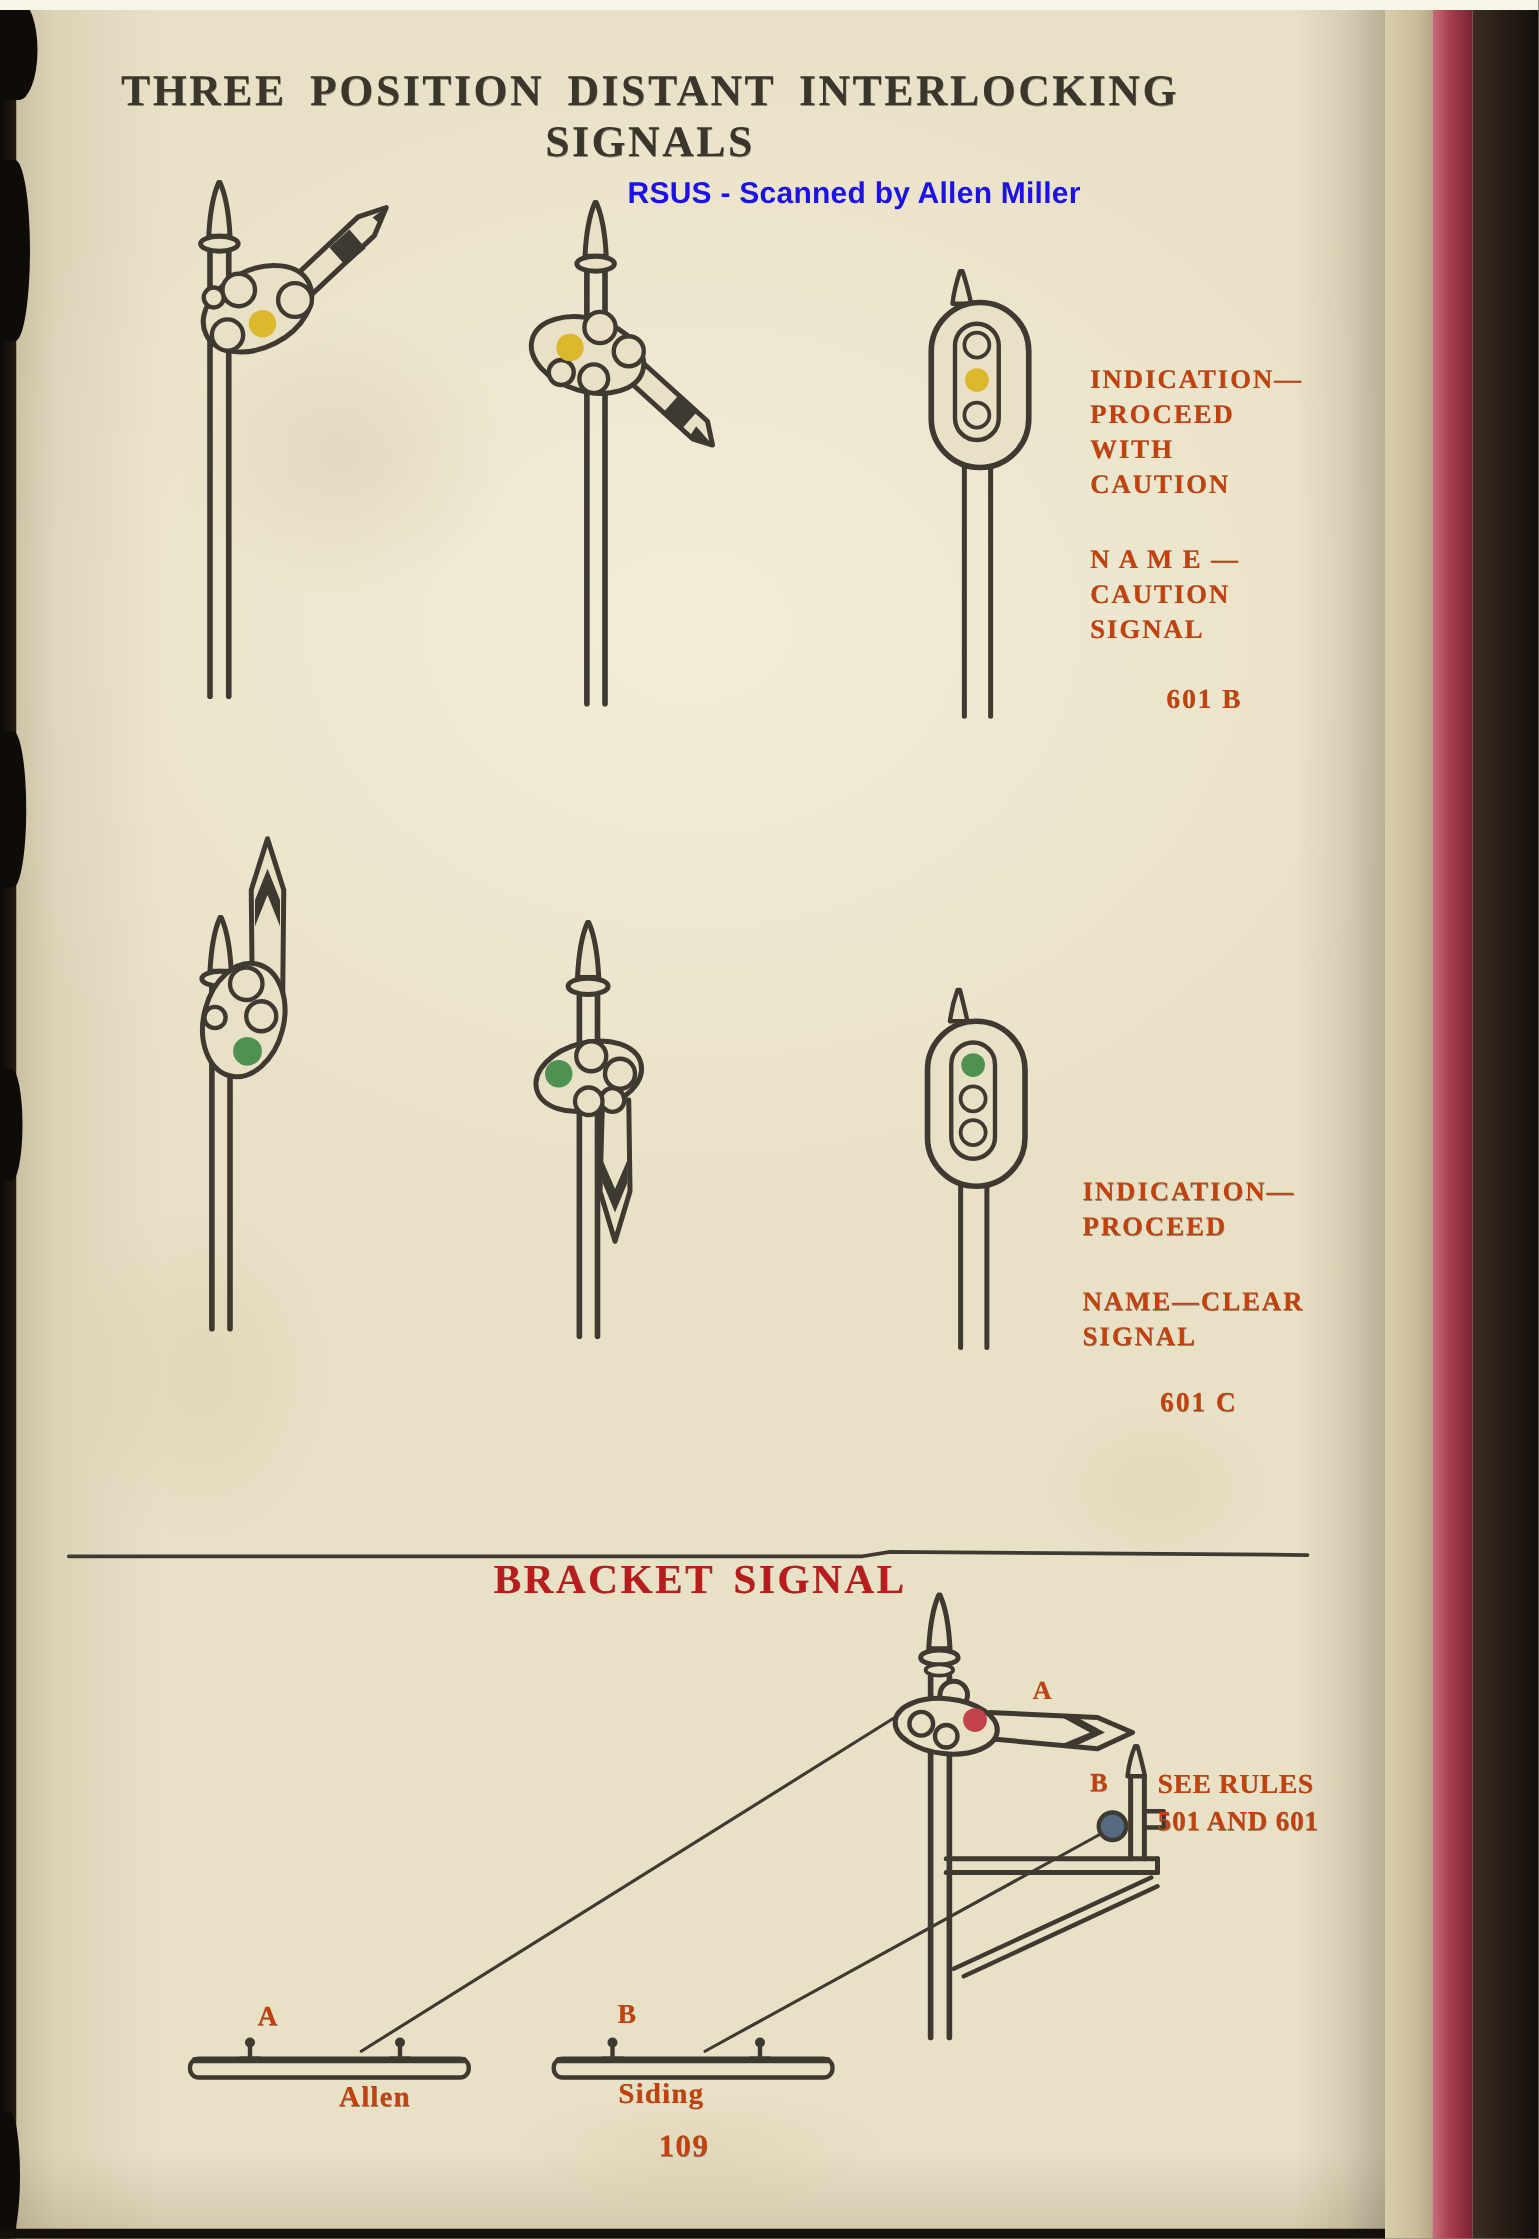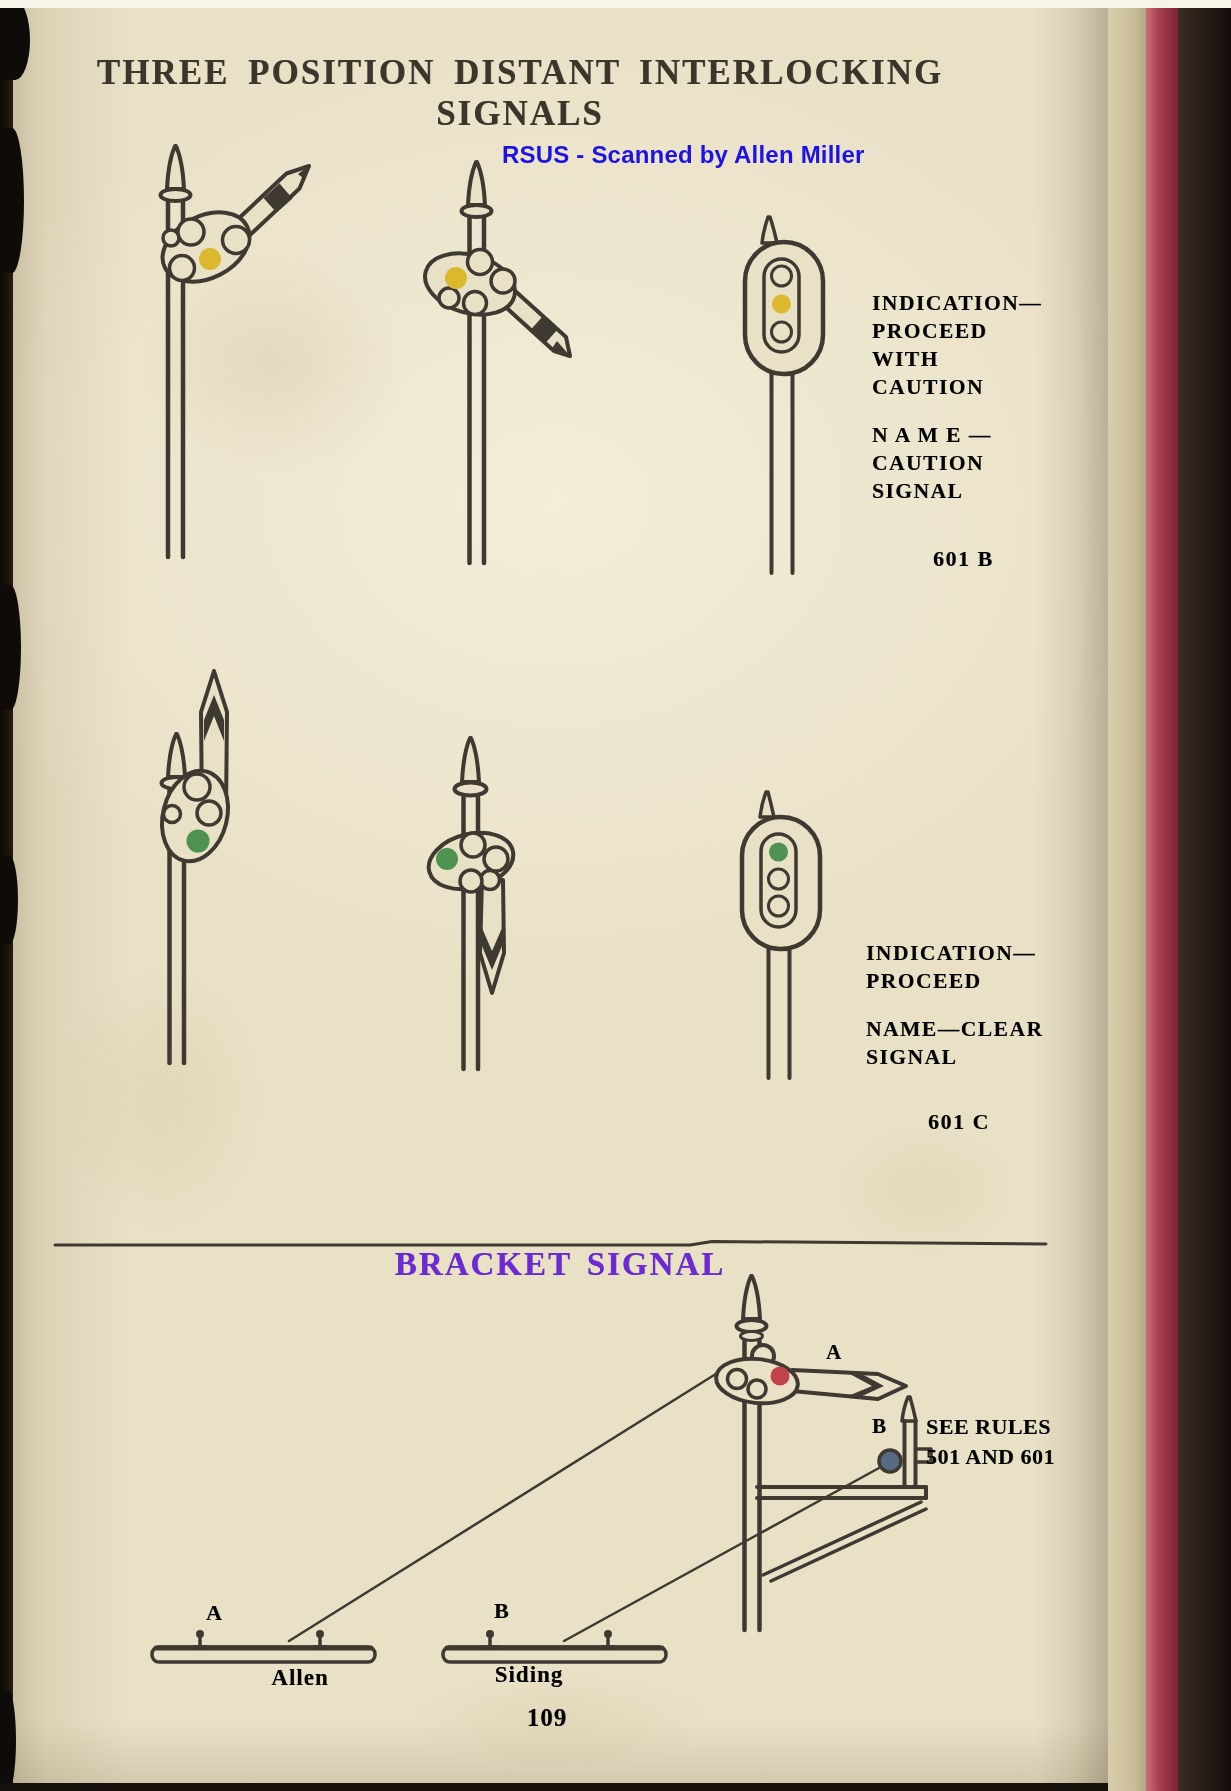--- a/index.html
+++ b/index.html
@@ -11,35 +11,35 @@
       radial-gradient(ellipse 900px 700px at 45% 28%, rgba(255,252,240,0.45), rgba(255,252,240,0) 70%),
       linear-gradient(90deg, rgba(110,90,55,0.30) 0px, rgba(110,90,55,0.10) 45px, rgba(110,90,55,0) 130px),
       linear-gradient(0deg, rgba(100,80,50,0.18) 0px, rgba(100,80,50,0) 70px);
   }
   .stain { position:absolute; border-radius:50%; z-index:2; pointer-events:none; }
   .st1 { left:140px; top:250px; width:270px; height:230px; background:radial-gradient(ellipse, rgba(150,120,70,.12), rgba(150,120,70,0) 70%); }
   .st2 { left:50px;  top:960px; width:220px; height:280px; background:radial-gradient(ellipse, rgba(150,120,70,.10), rgba(150,120,70,0) 70%); }
   .st3 { left:830px; top:1120px; width:190px; height:140px; background:radial-gradient(ellipse, rgba(160,130,80,.09), rgba(160,130,80,0) 70%); }
   .st4 { left:400px; top:1670px; width:320px; height:100px; background:radial-gradient(ellipse, rgba(140,110,60,.08), rgba(140,110,60,0) 70%); }
   .art { position:absolute; left:0; top:0; z-index:3; }
-  .t { position:absolute; z-index:4; font-weight:bold; color:#000000;
+  .t { position:absolute; z-index:4; font-weight:bold; color:#c2410c;
        text-shadow:0.4px 0.4px 0 rgba(62,56,46,.5); white-space:nowrap; }
   .title { left:70px; top:52px; width:900px; text-align:center; font-size:35px;
            letter-spacing:2px; word-spacing:8px; line-height:41px; color:#3a362c; }
   .credit { left:502px; top:141px; font-family:"Liberation Sans","DejaVu Sans",sans-serif;
             font-size:24px; color:#1d12e6; text-shadow:none; letter-spacing:0.2px; }
   .tblock { font-size:21.5px; line-height:28px; letter-spacing:1.5px; }
-  .tblock .gap { margin-top:20px; }
+  .tblock .gap { margin-top:32px; }
   .tb1 { left:872px; top:289px; }
   .tb2 { left:866px; top:939px; }
   .ruleref { font-size:22px; letter-spacing:1.5px;text-align:center; }
   .r1 { left:933px; top:546px; }
   .r2 { left:928px; top:1109px; }
   .bracket-h { left:360px; top:1246px; width:400px; text-align:center; font-size:33px;
-               letter-spacing:2px; word-spacing:5px; color:#6d28d9; }
+               letter-spacing:2px; word-spacing:5px; color:#b91c1c; }
   .lblA { left:826px; top:1340px; font-size:21px; }
   .lblB { left:872px; top:1414px; font-size:21px; }
   .seerules { left:926px; top:1412px; font-size:22px; line-height:30px; letter-spacing:0.5px; }
   .trkA-l { left:206px; top:1600px; font-size:22px; }
   .trkB-l { left:494px; top:1598px; font-size:22px; }
   .trkA-n { left:210px; top:1665px; width:180px; text-align:center; font-size:23px; letter-spacing:1px; }
   .trkB-n { left:454px; top:1662px; width:150px; text-align:center; font-size:23px; letter-spacing:1px; }
   .pagenum { left:512px; top:1704px; width:70px; text-align:center; font-size:25px; letter-spacing:1px; }
   
   .binding { position:absolute; left:0; top:0; width:13px; height:100%; z-index:6;

